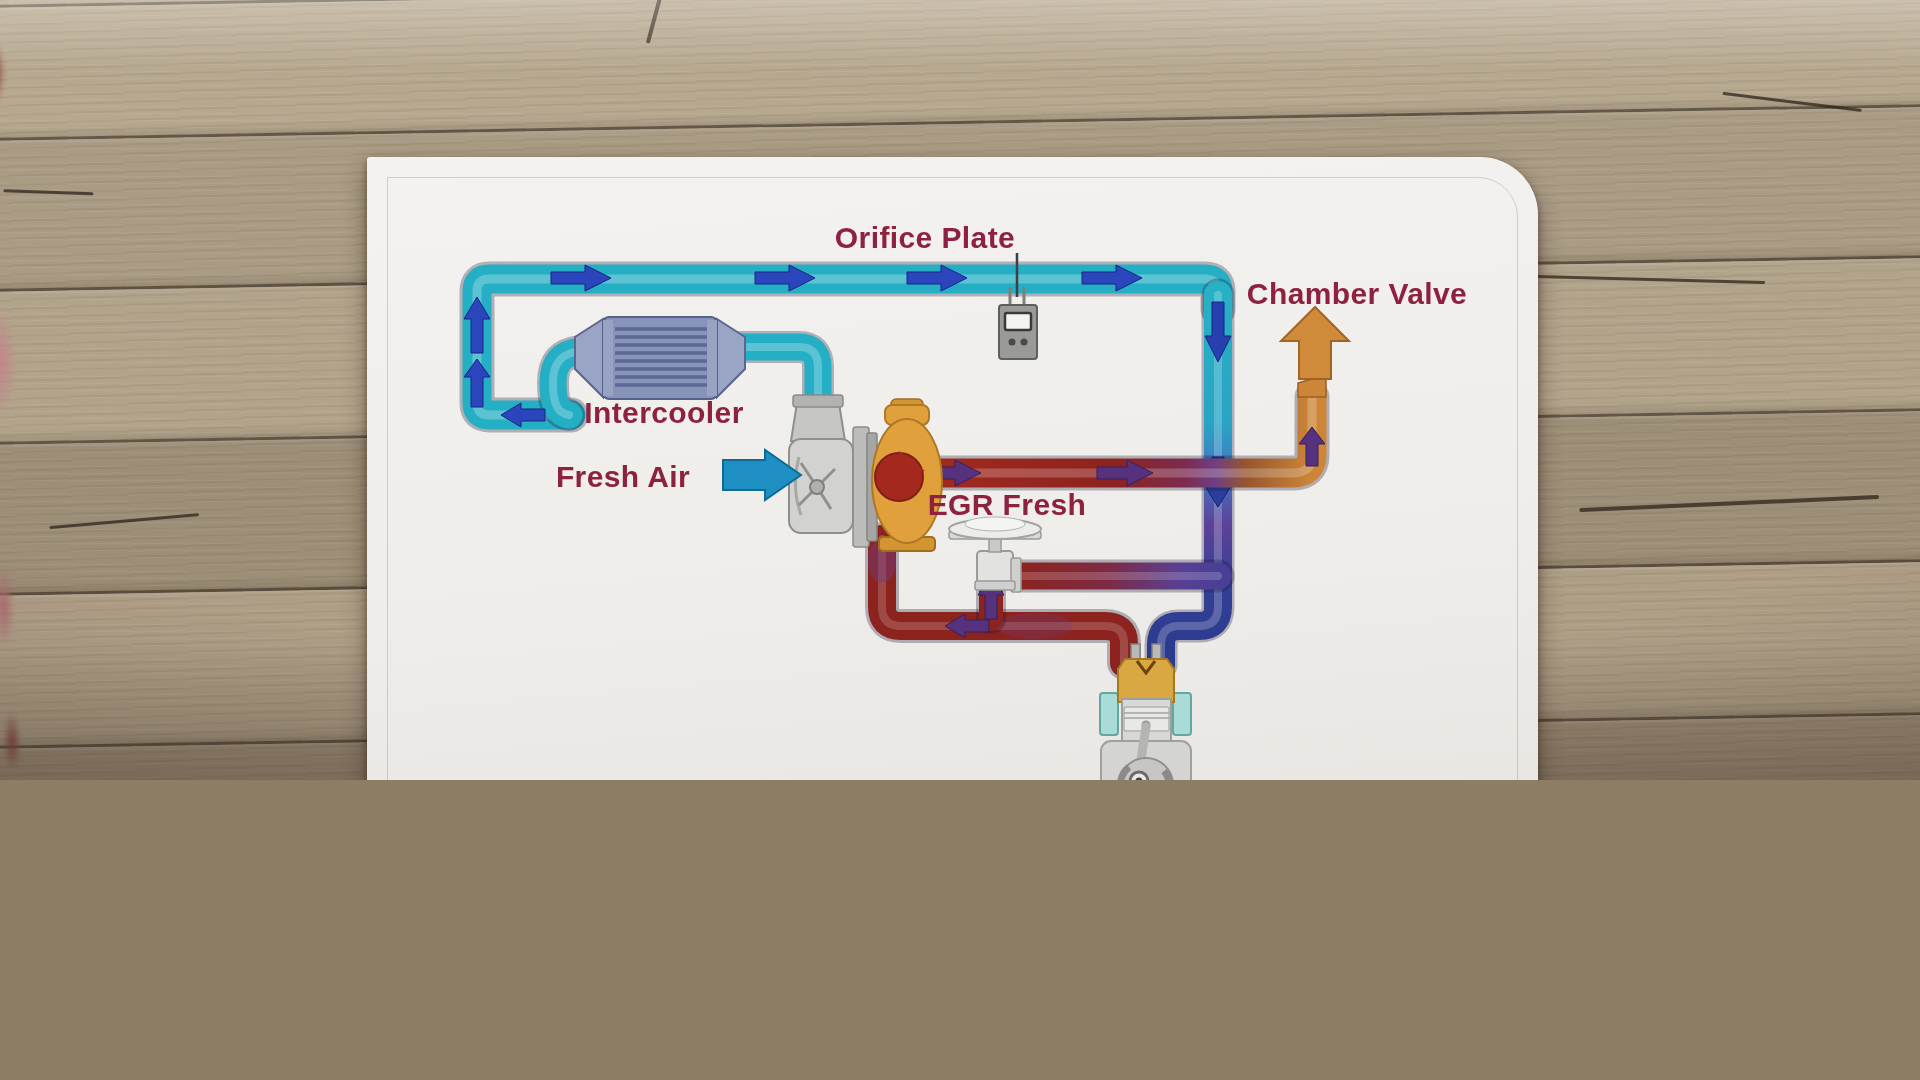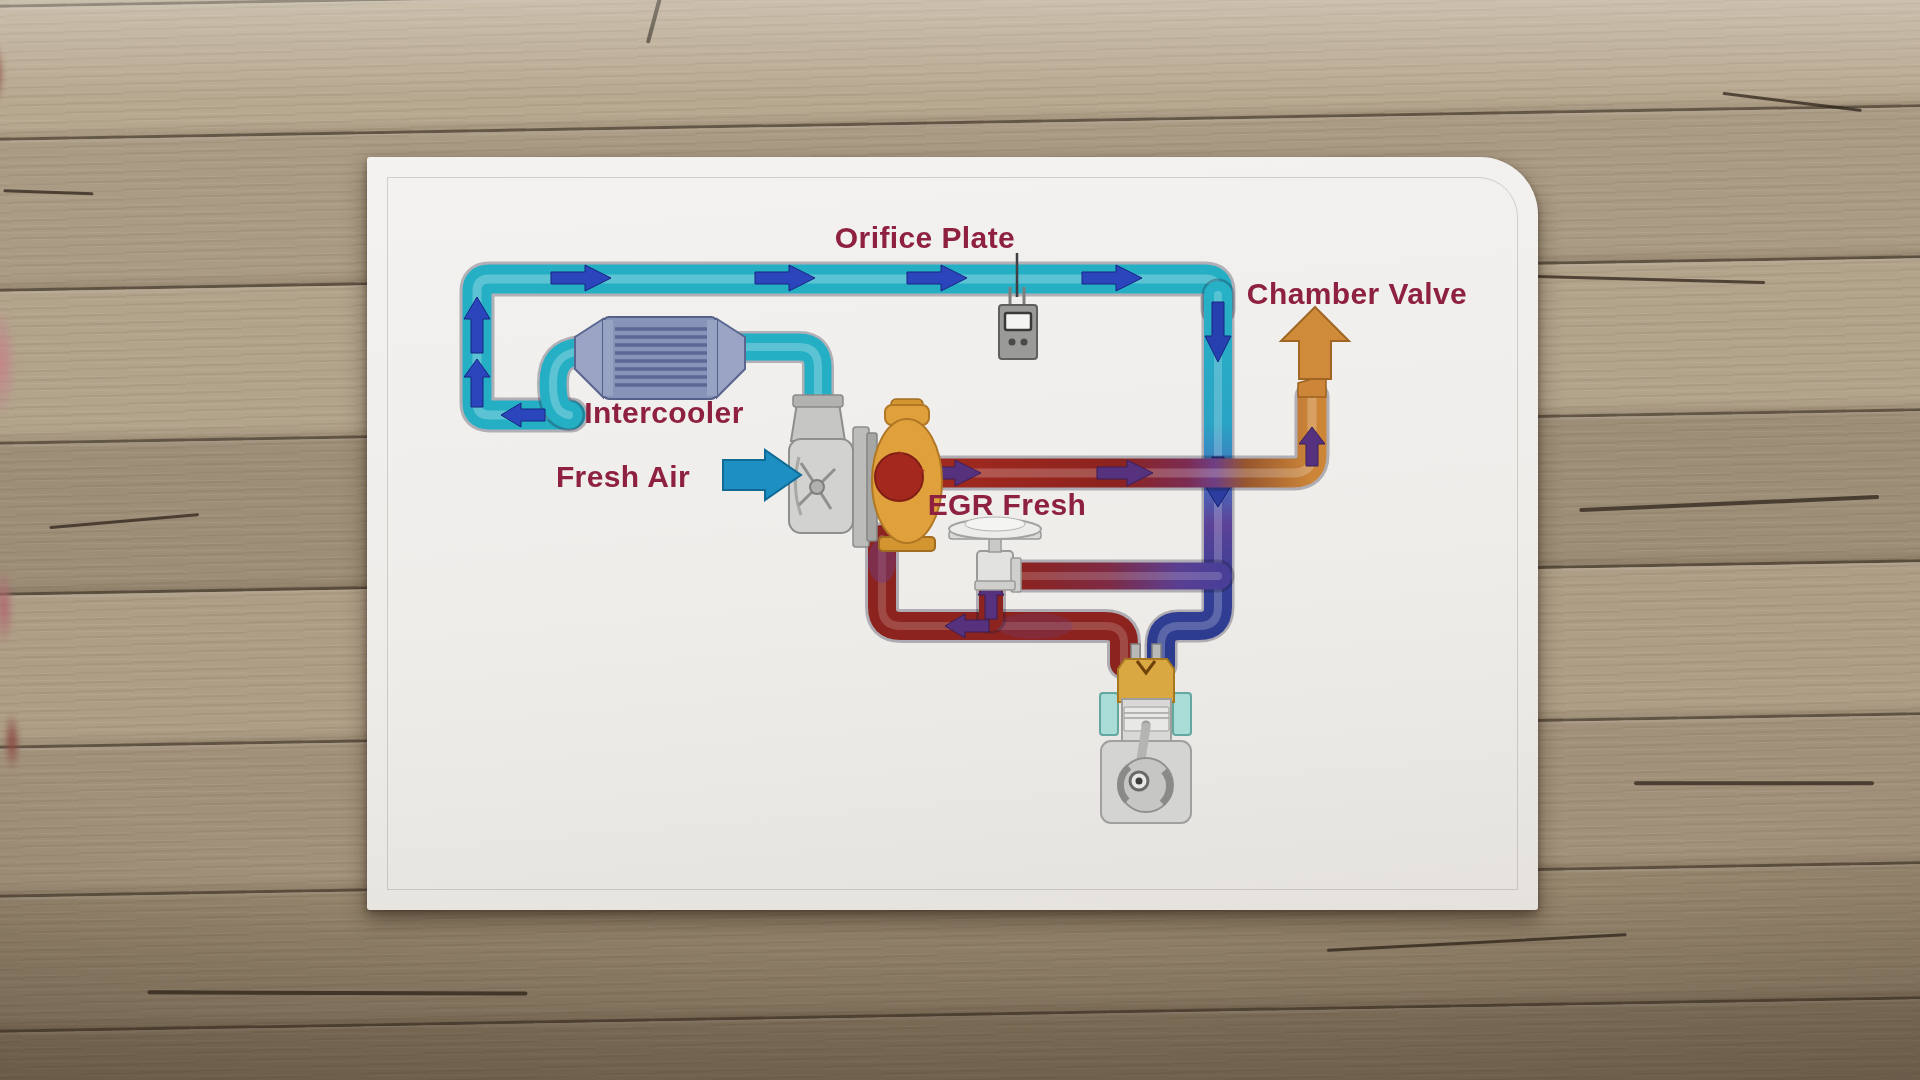--- a/index.html
+++ b/index.html
@@ -1,16 +1,16 @@
 <!DOCTYPE html>
 <html><head>
 <meta charset="utf-8">
 <style>
   html,body{margin:0;padding:0;background:#8d7d65;}
-  .stage{position:relative;width:1920px;height:1080px;overflow:hidden;
+  .stage{position:relative;width:1920px;height:780px;overflow:hidden;
          font-family:"Liberation Sans", sans-serif;text-decoration:underline;}
   
   .wood{position:absolute;left:-70px;top:-70px;width:2060px;height:1260px;
         transform:rotate(-1deg);}
   .plank{position:relative;width:100%;
         border-bottom:3px solid rgba(44,33,24,.6);
         box-shadow:inset 0 2px 3px rgba(255,255,255,.14), inset 0 -4px 8px rgba(60,44,28,.18);
         background-image:
           repeating-linear-gradient(179deg, rgba(70,52,36,.08) 0 2px, transparent 2px 9px),
           repeating-linear-gradient(181deg, rgba(255,255,255,.07) 0 1px, transparent 1px 7px);}

